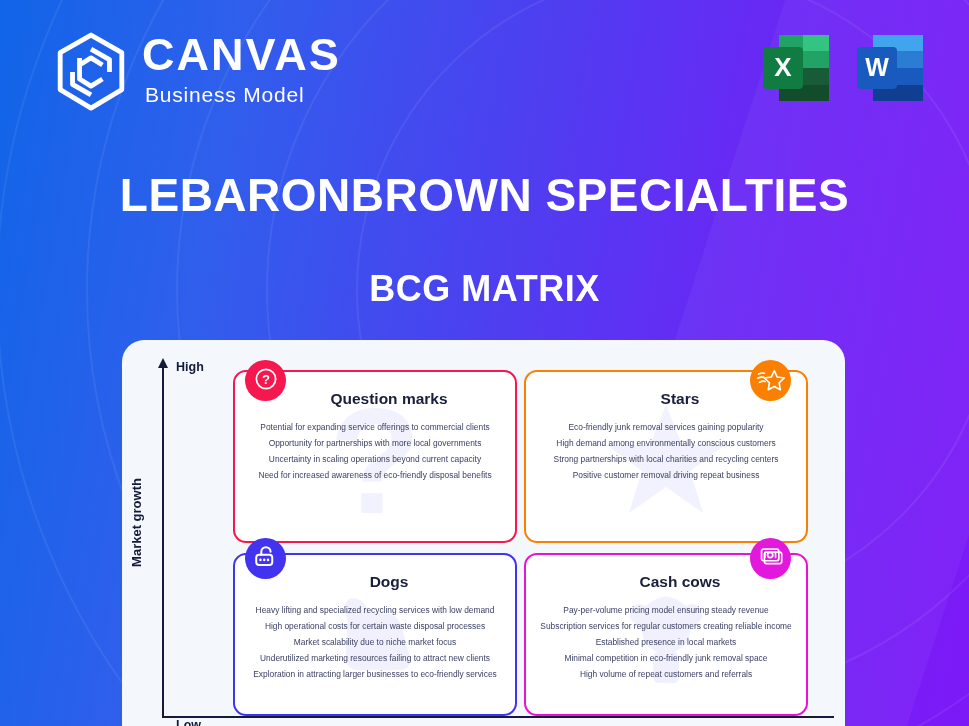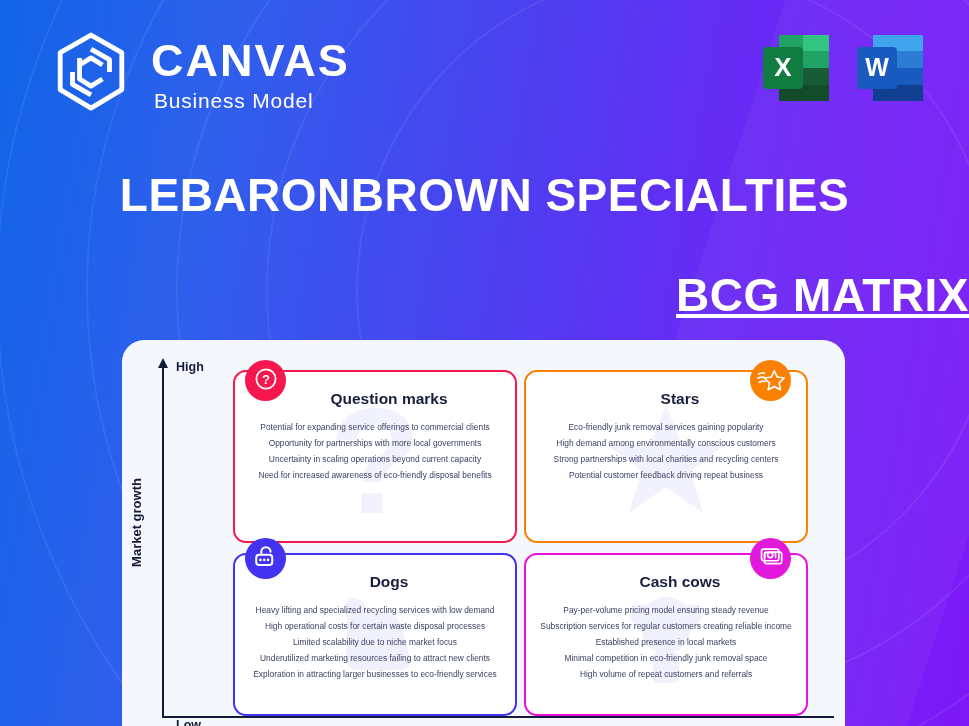--- a/index.html
+++ b/index.html
@@ -28,21 +28,21 @@
   .a5 { width: 1360px; height: 1360px; left: -4px;  top: -390px; }
   .sheen {
     position: absolute; width: 340px; height: 1100px;
     left: 690px; top: -230px;
     background: rgba(255,255,255,0.045);
     transform: rotate(18deg);
   }
 
   
   .header { position: absolute; left: 0; top: 0; width: 969px; height: 140px; }
-  .brand { position: absolute; left: 47px; top: 28px; display: flex; align-items: center; gap: 16px; }
+  .brand { position: absolute; left: 47px; top: 28px; display: flex; gap: 7px; }
   .brand-logo { width: 88px; height: 88px; }
   .brand-text { display: flex; flex-direction: column; line-height: 1; padding-top: 4px; }
   .brand-title {
     font-size: 45px; font-weight: 700; color: #ffffff;
     letter-spacing: 2px;
   }
   .brand-sub {
     font-size: 21px; font-weight: 400; color: #ffffff;
     letter-spacing: .8px; margin-top: 7px; padding-left: 3px;
   }
@@ -50,22 +50,22 @@
   .office-icon { width: 78px; height: 78px; position: relative; }
 
   
   .main-title {
     position: absolute; left: 0; top: 168px; width: 969px;
     text-align: center; color: #fff;
     font-size: 46px; font-weight: 700; letter-spacing: .5px;
   }
   .sub-title {
     position: absolute; left: 0; top: 268px; width: 969px;
-    text-align: right; color: #fff;
-    font-size: 46px; font-weight: 700; letter-spacing: .5px; text-decoration: underline;
+    text-align: center; color: #fff;
+    font-size: 36px; font-weight: 700; letter-spacing: .5px;
   }
 
   
   .card {
     position: absolute; left: 122px; top: 340px;
     width: 723px; height: 400px;
     background: #f4f7fc;
     border-radius: 22px 22px 0 0;
     overflow: hidden;
   }
@@ -245,35 +245,35 @@
       <span class="quad-watermark">
         <svg viewBox="0 0 120 120" width="120" height="120">
           <polygon points="60,4 76,44 119,44 84,70 97,112 60,86 23,112 36,70 1,44 44,44" fill="#3a4fd8"></polygon>
         </svg>
       </span>
       <div class="quad-title">Stars</div>
       <ul class="quad-list">
         <li>Eco-friendly junk removal services gaining popularity</li>
         <li>High demand among environmentally conscious customers</li>
         <li>Strong partnerships with local charities and recycling centers</li>
-        <li>Potential customer feedback driving repeat business</li>
+        <li>Positive customer removal driving repeat business</li>
       </ul>
     </div>
 
     <div class="quad q-dogs">
       <span class="quad-watermark">
         <svg viewBox="0 0 120 120" width="110" height="110">
           <path d="M30 40 q-8 -28 10 -24 q10 3 14 16 h16 q16 0 20 18 l8 30 q2 14 -12 14 h-44 q-14 0 -14 -16 z" fill="#3a4fd8"></path>
         </svg>
       </span>
       <div class="quad-title">Dogs</div>
       <ul class="quad-list">
         <li>Heavy lifting and specialized recycling services with low demand</li>
         <li>High operational costs for certain waste disposal processes</li>
-        <li>Limited scalability due to niche market focus</li>
+        <li>Market scalability due to niche market focus</li>
         <li>Underutilized marketing resources failing to attract new clients</li>
         <li>Exploration in attracting larger businesses to eco-friendly services</li>
       </ul>
     </div>
 
     <div class="quad q-cash">
       <span class="quad-watermark">
         <svg viewBox="0 0 120 120" width="110" height="110">
           <path d="M20 36 q4 -20 18 -12 q12 -10 22 -10 t22 10 q14 -8 18 12 q-6 10 -14 10 q2 26 -26 30 q-28 -4 -26 -30 q-8 0 -14 -10 z" fill="#3a4fd8"></path>
           <rect x="46" y="74" width="28" height="34" rx="6" fill="#3a4fd8"></rect>

